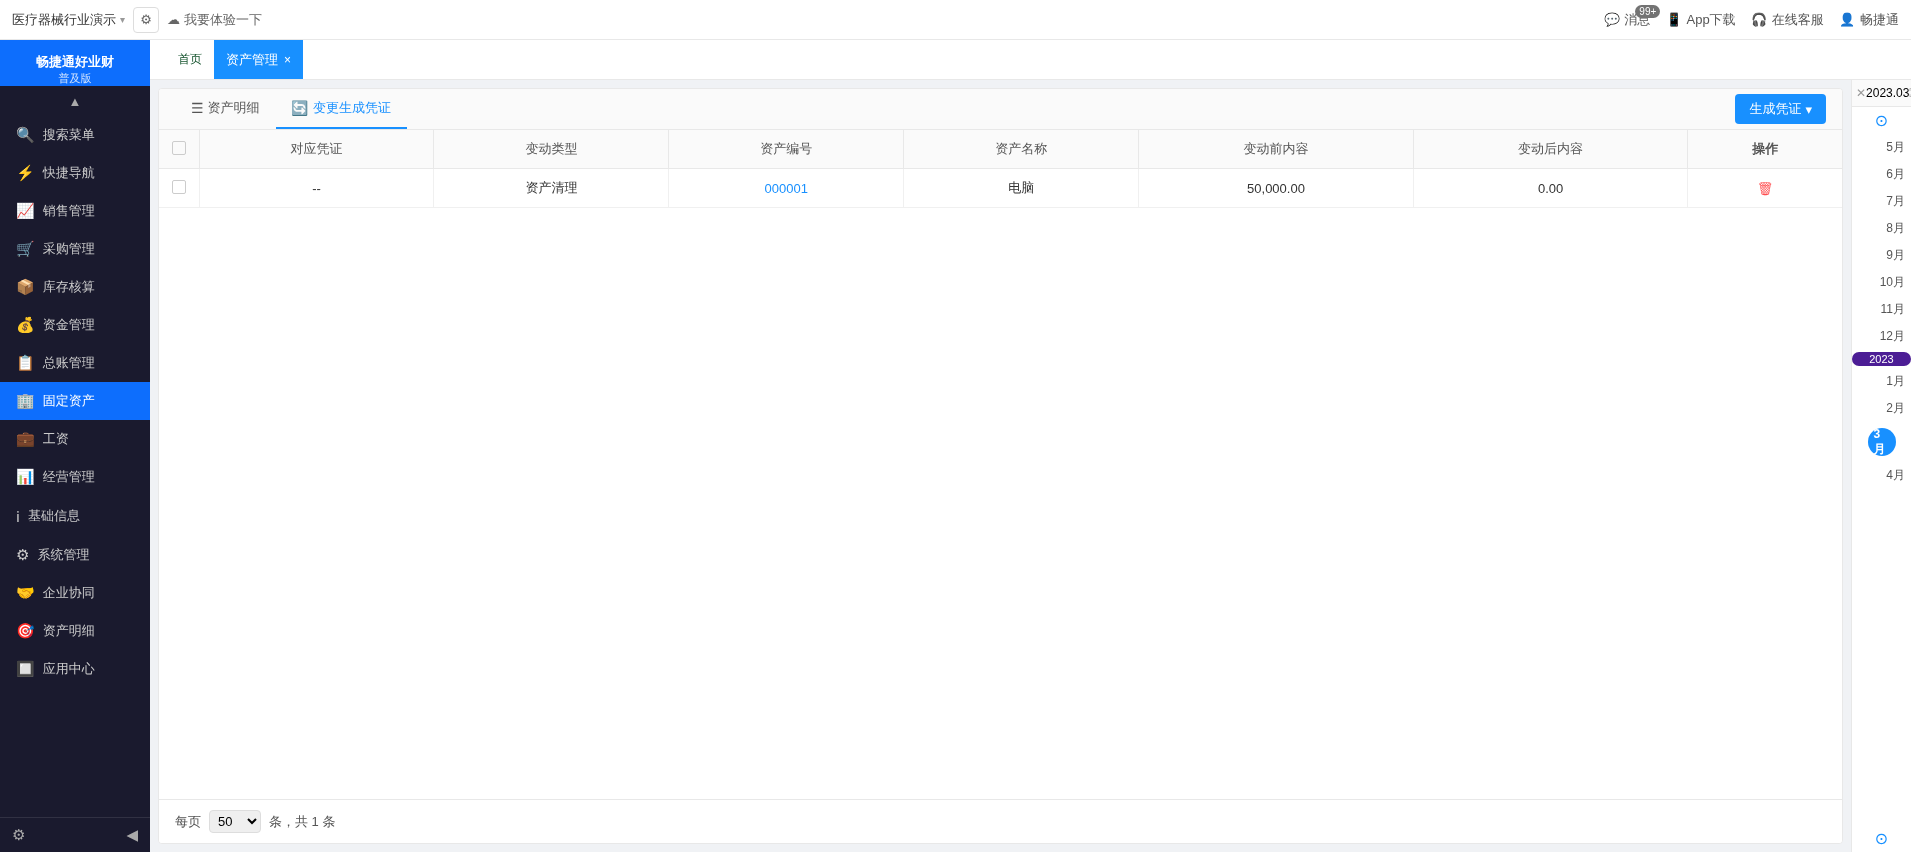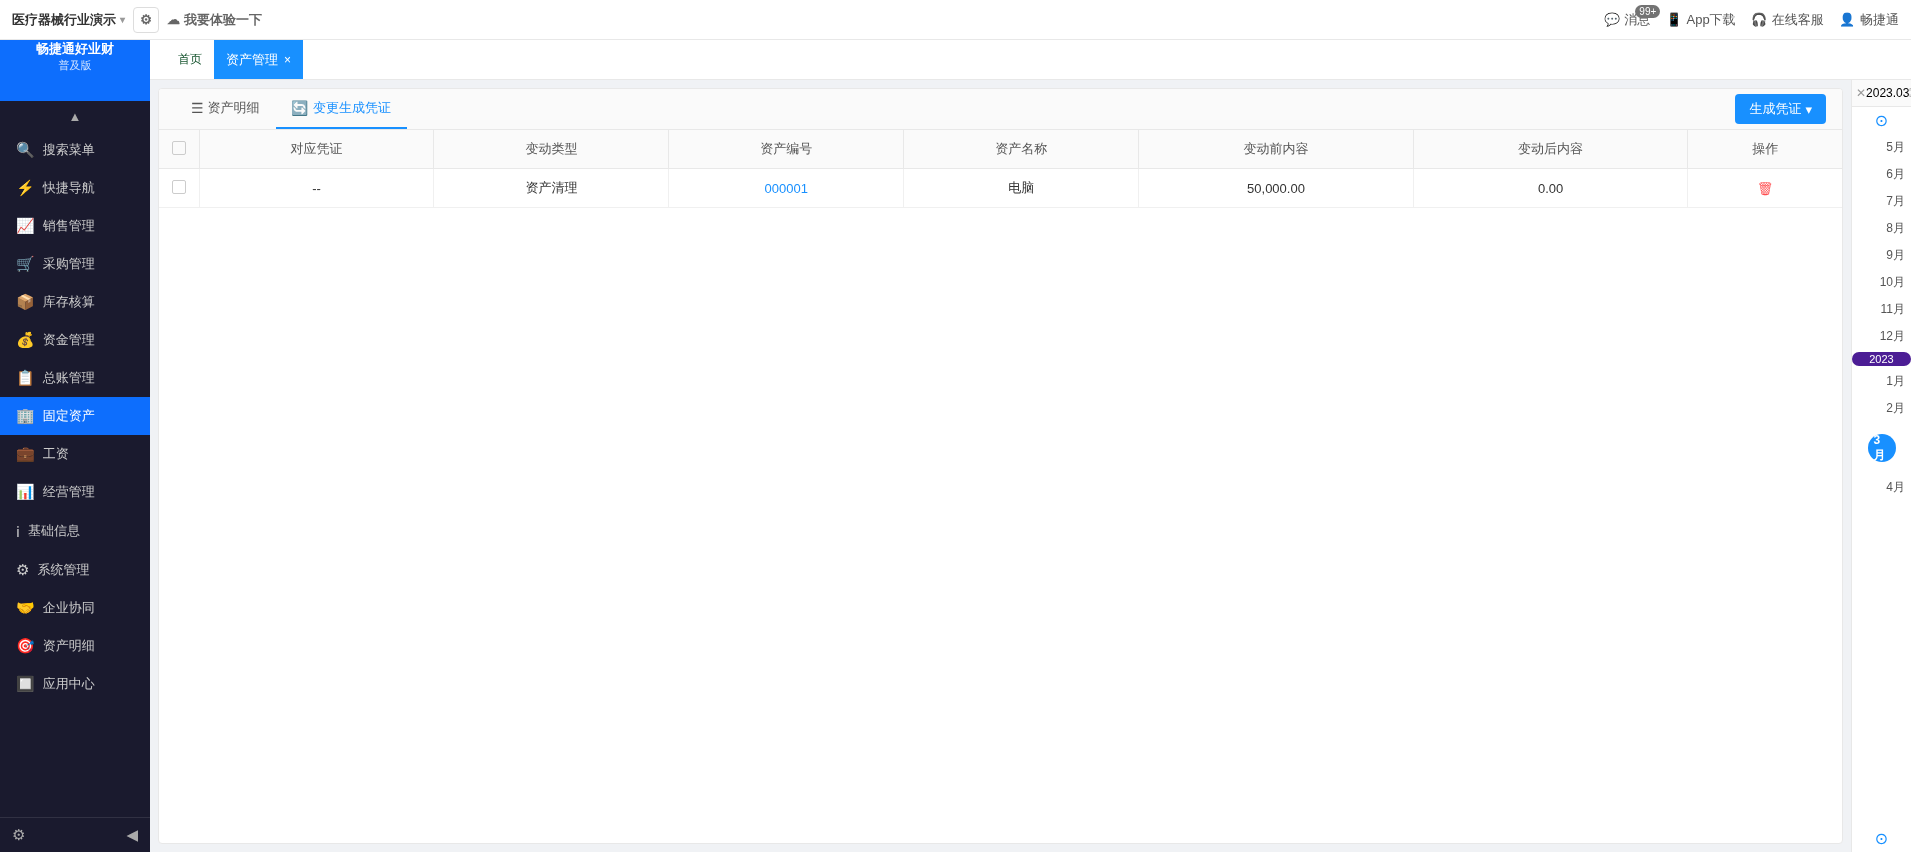--- a/index.html
+++ b/index.html
@@ -14,21 +14,20 @@
       align-items: center;
       padding: 0 12px;
       flex-shrink: 0;
       z-index: 10;
     }
     .topbar-left {
       display: flex;
       align-items: center;
       gap: 8px;
       flex: 1;
-      font-weight: bold;
     }
     .topbar-company {
       font-size: 13px;
       color: #333;
       display: flex;
       align-items: center;
       gap: 4px;
     }
     .topbar-company .arrow-down { color: #999; font-size: 10px; }
     .topbar-gear {
@@ -72,23 +71,23 @@
     .sidebar {
       width: 150px;
       background: #1a1a2e;
       display: flex;
       flex-direction: column;
       flex-shrink: 0;
       overflow-y: auto;
       overflow-x: hidden;
     }
     .sidebar-logo {
-      height: 61px;
+      height: 46px;
       background: #0d6efd;
-      display: flex; align-items: center; justify-content: flex-start;
+      display: flex; align-items: center; justify-content: flex-end;
       flex-direction: column;
       color: #fff;
       font-size: 13px;
       font-weight: bold;
     }
     .sidebar-logo .sub { font-size: 11px; font-weight: normal; opacity: 0.8; }
     .sidebar-nav { flex: 1; }
     .sidebar-item {
       display: flex; align-items: center; gap: 8px;
       padding: 10px 16px;
@@ -220,21 +219,21 @@
       border-bottom: 1px solid #e8e8e8;
     }
     thead th {
       padding: 10px 12px;
       text-align: center;
       color: #555;
       font-weight: 500;
       border-right: 1px solid #e8e8e8;
       white-space: nowrap;
     }
-    thead th:last-child { border-right: none; }
+    thead th:last-child { border-right: none; font-weight: bold; }
     tbody tr {
       border-bottom: 1px solid #f0f0f0;
     }
     tbody td {
       padding: 10px 12px;
       text-align: center;
       color: #333;
       border-right: 1px solid #f0f0f0;
     }
     tbody td:last-child { border-right: none; }
@@ -301,21 +300,21 @@
       font-size: 12px;
       color: #555;
       cursor: pointer;
     }
     .calendar-month-item.current-month {
       color: #fff;
       background: #1890ff;
       border-radius: 50%;
       width: 28px; height: 28px;
       display: flex; align-items: center; justify-content: center;
-      margin: 12px auto;
+      margin: 6px auto;
       font-weight: bold;
     }
     .year-badge {
       background: #4c1d95;
       color: #fff;
       border-radius: 10px;
       padding: 1px 6px;
       font-size: 11px;
       margin: 2px auto;
       display: block;
@@ -490,20 +489,25 @@
       <td style="color:#1890ff">000001</td>
       <td>电脑</td>
       <td>50,000.00</td>
       <td>0.00</td>
       <td><span class="delete-icon">🗑</span></td>
     </tr>
               </tbody>
           </table>
         </div>
 
+        <div class="pagination-bar">
+          <span>每页</span>
+          <select class="page-size-select" id="page-size-select"><option value="10">10</option><option value="20">20</option><option value="50" selected="">50</option><option value="100">100</option></select>
+          <span>条，共 1 条</span>
+        </div>
 
       </div>
 
       <div class="side-calendar">
         <div class="calendar-header">
           <span class="calendar-close">✕</span>
           <span>2023.03</span>
           <span class="calendar-expand">⛶</span>
         </div>
         <div class="calendar-scroll-up">⊙</div>

